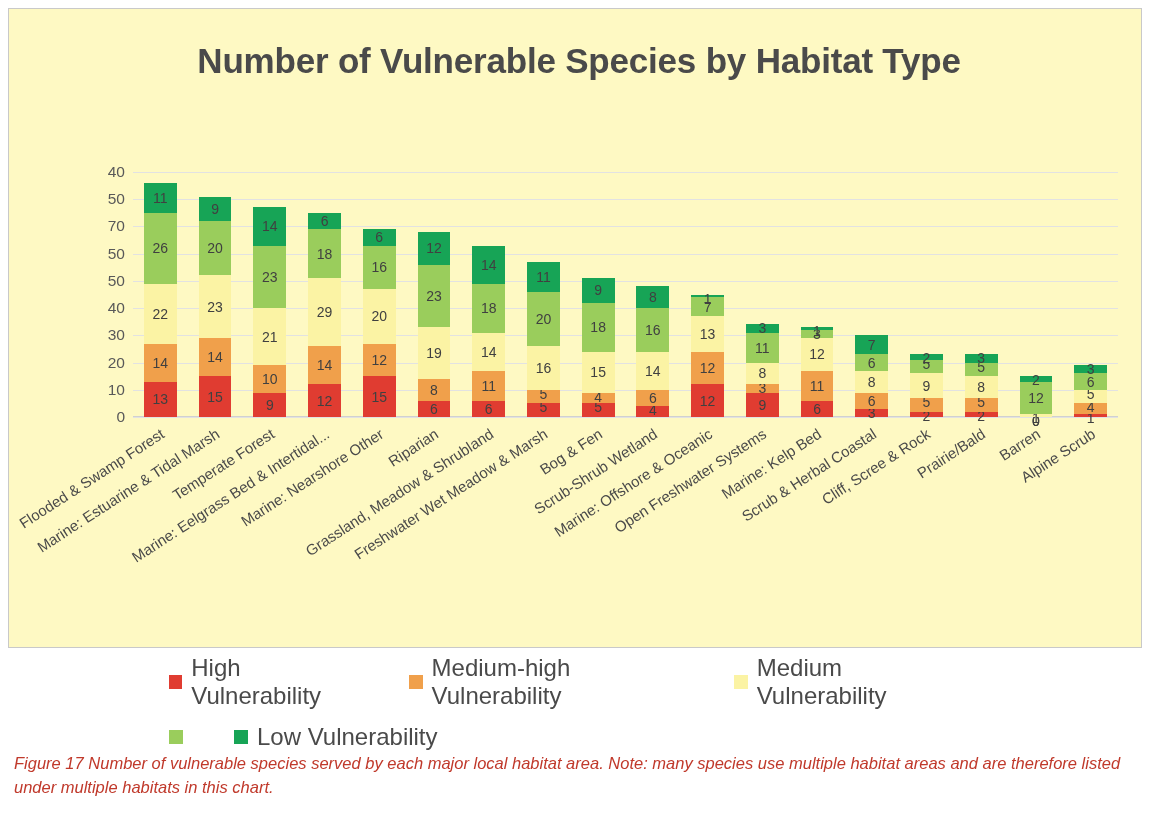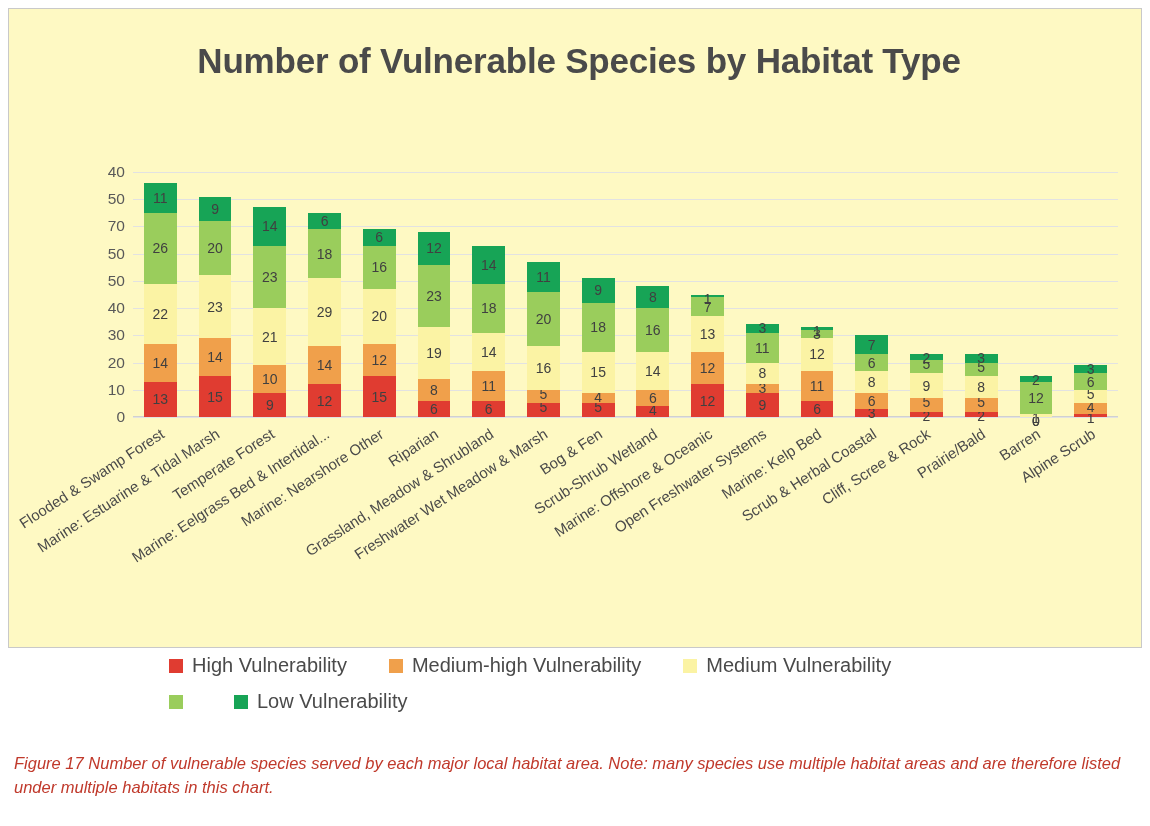--- a/index.html
+++ b/index.html
@@ -132,21 +132,21 @@
   }
   .legend-row {
     display: flex;
     align-items: center;
     margin-bottom: 13px;
   }
   .legend-item {
     display: flex;
     align-items: center;
     margin-right: 42px;
-    font-size: 20px;
+    font-size: 24px;
     color: #4a4a4a;
   }
   .swatch {
     width: 14px;
     height: 14px;
     margin-right: 9px;
     display: inline-block;
   }
   .caption {
     position: absolute;

